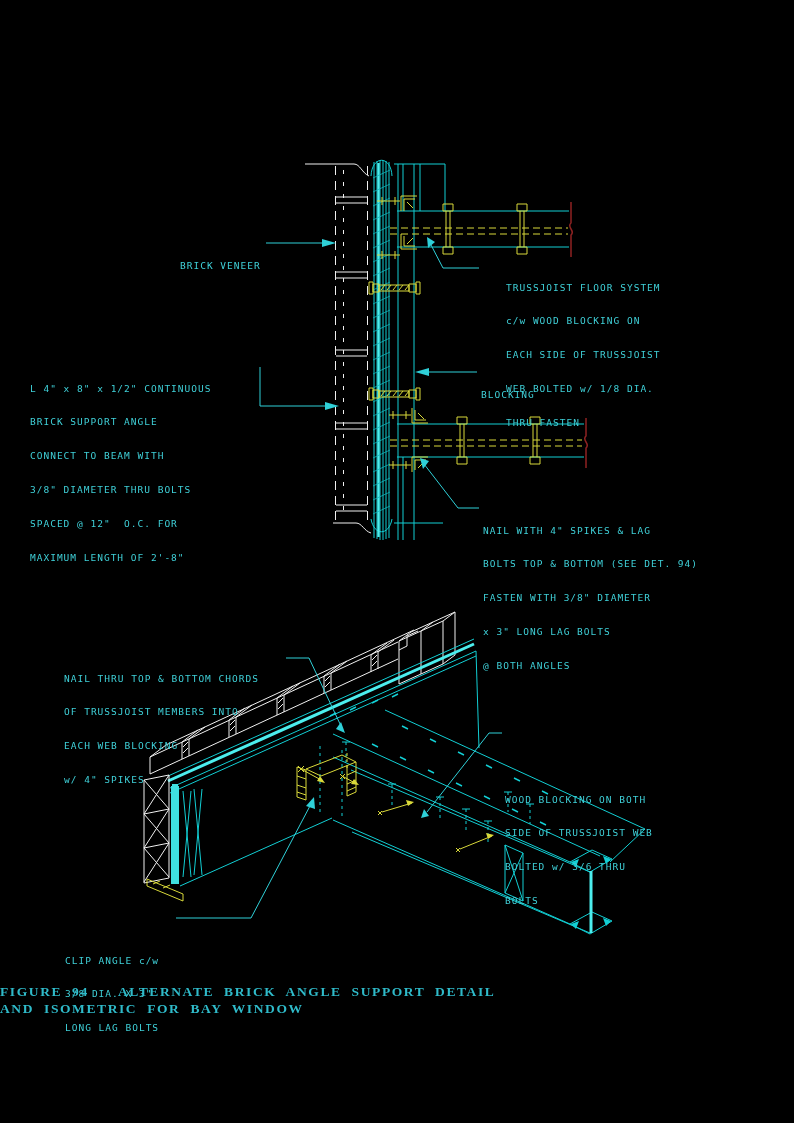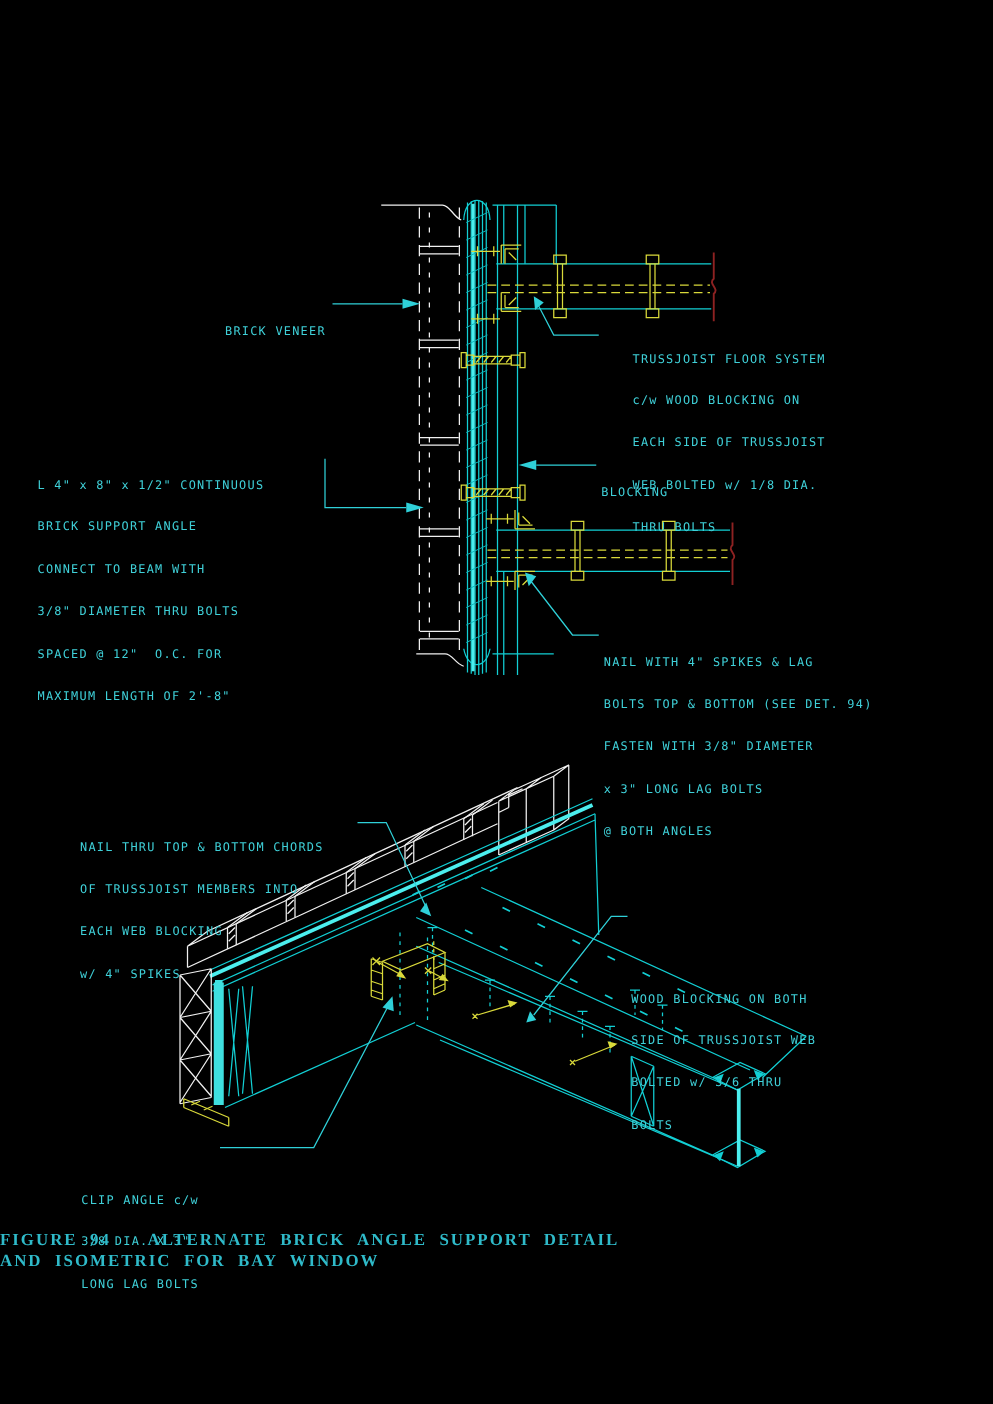--- a/index.html
+++ b/index.html
@@ -238,21 +238,21 @@
   <div>3/8" DIAMETER THRU BOLTS</div>
   <div>SPACED @ 12"  O.C. FOR</div>
   <div>MAXIMUM LENGTH OF 2'-8"</div>
 </div>
 
 <div class="cad-label" id="lbl-trussjoist">
   <div>TRUSSJOIST FLOOR SYSTEM</div>
   <div>c/w WOOD BLOCKING ON</div>
   <div>EACH SIDE OF TRUSSJOIST</div>
   <div>WEB BOLTED w/ 1/8 DIA.</div>
-  <div>THRU BOLTS</div>
+  <div>THRU FASTEN</div>
 </div>
 
 <div class="cad-label" id="lbl-blocking">
   <div>BLOCKING</div>
 </div>
 
 <div class="cad-label" id="lbl-nail-spikes">
   <div>NAIL WITH 4" SPIKES &amp; LAG</div>
   <div>BOLTS TOP &amp; BOTTOM (SEE DET. 94)</div>
   <div>FASTEN WITH 3/8" DIAMETER</div>

